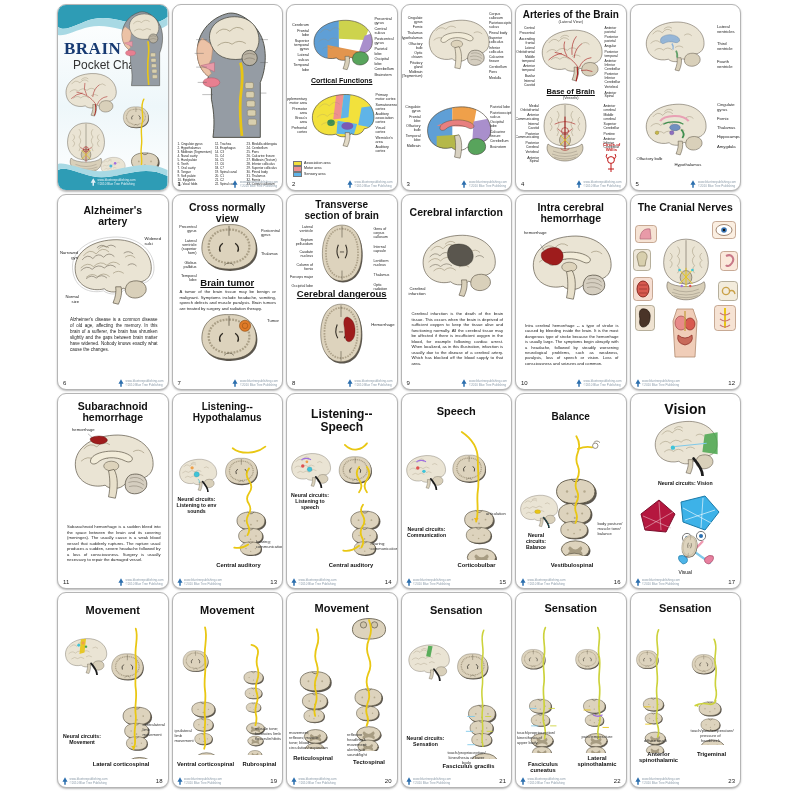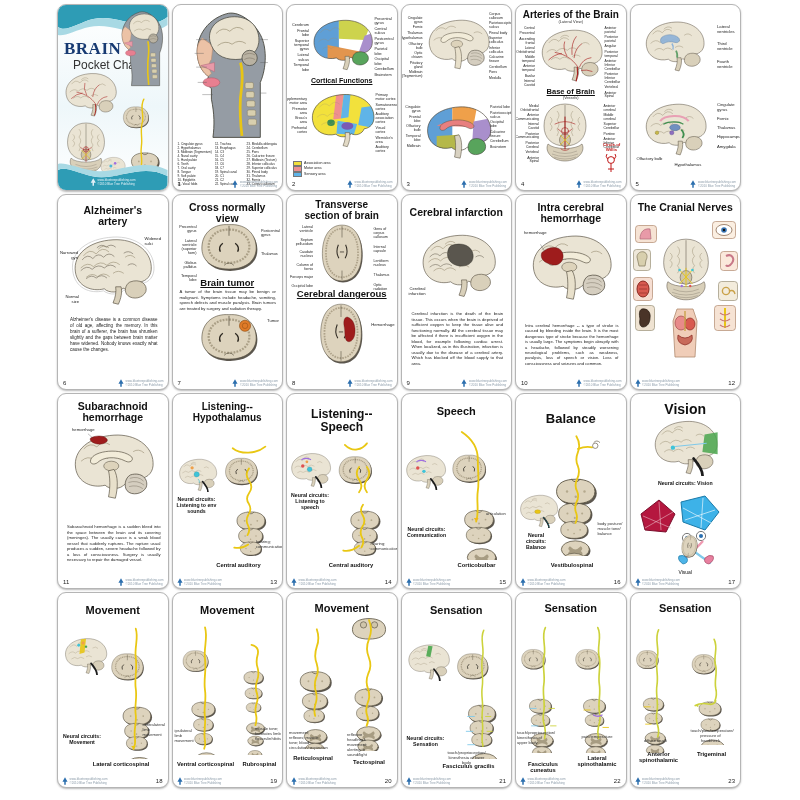--- a/index.html
+++ b/index.html
@@ -919,21 +919,21 @@
         </svg>
         <div class="bt">
           <span>www.bluetreepublishing.com</span>
           <span>©2010 Blue Tree Publishing</span>
         </div>
       </div>
   <div class="pg" style="right:5px">15</div>
 </div>
 
 <div class="card">
-  <div class="t1" style="top:18px;font-size:13px">Balance</div>
+  <div class="t1" style="top:18px;font-size:10px">Balance</div>
   <svg class="abs" style="left:30px;top:36px;width:56px;height:126px" viewBox="0 0 70 160">
     <use href="#s-seg" transform="translate(4,2) scale(.95)"></use>
     <use href="#s-seg" transform="translate(8,42) scale(.8)"></use>
     <use href="#s-seg" transform="translate(12,74) scale(.66)"></use>
     <use href="#s-cord" transform="translate(15,102) scale(.62)"></use>
     <use href="#s-cord" transform="translate(17,124) scale(.52)"></use>
     <path class="yline" d="M38 8q6 10 2 20q-4 10 0 18q3 8-1 16q-4 8 0 16q3 7-1 14q-3 7 0 14q2 6-1 12"></path>
     <path class="yline" d="M40 24q10-4 18-2" stroke-width="1.8"></path>
     <g stroke="#7a7264" stroke-width="1" fill="none">
           <circle cx="62" cy="20" r="3.4"></circle>

